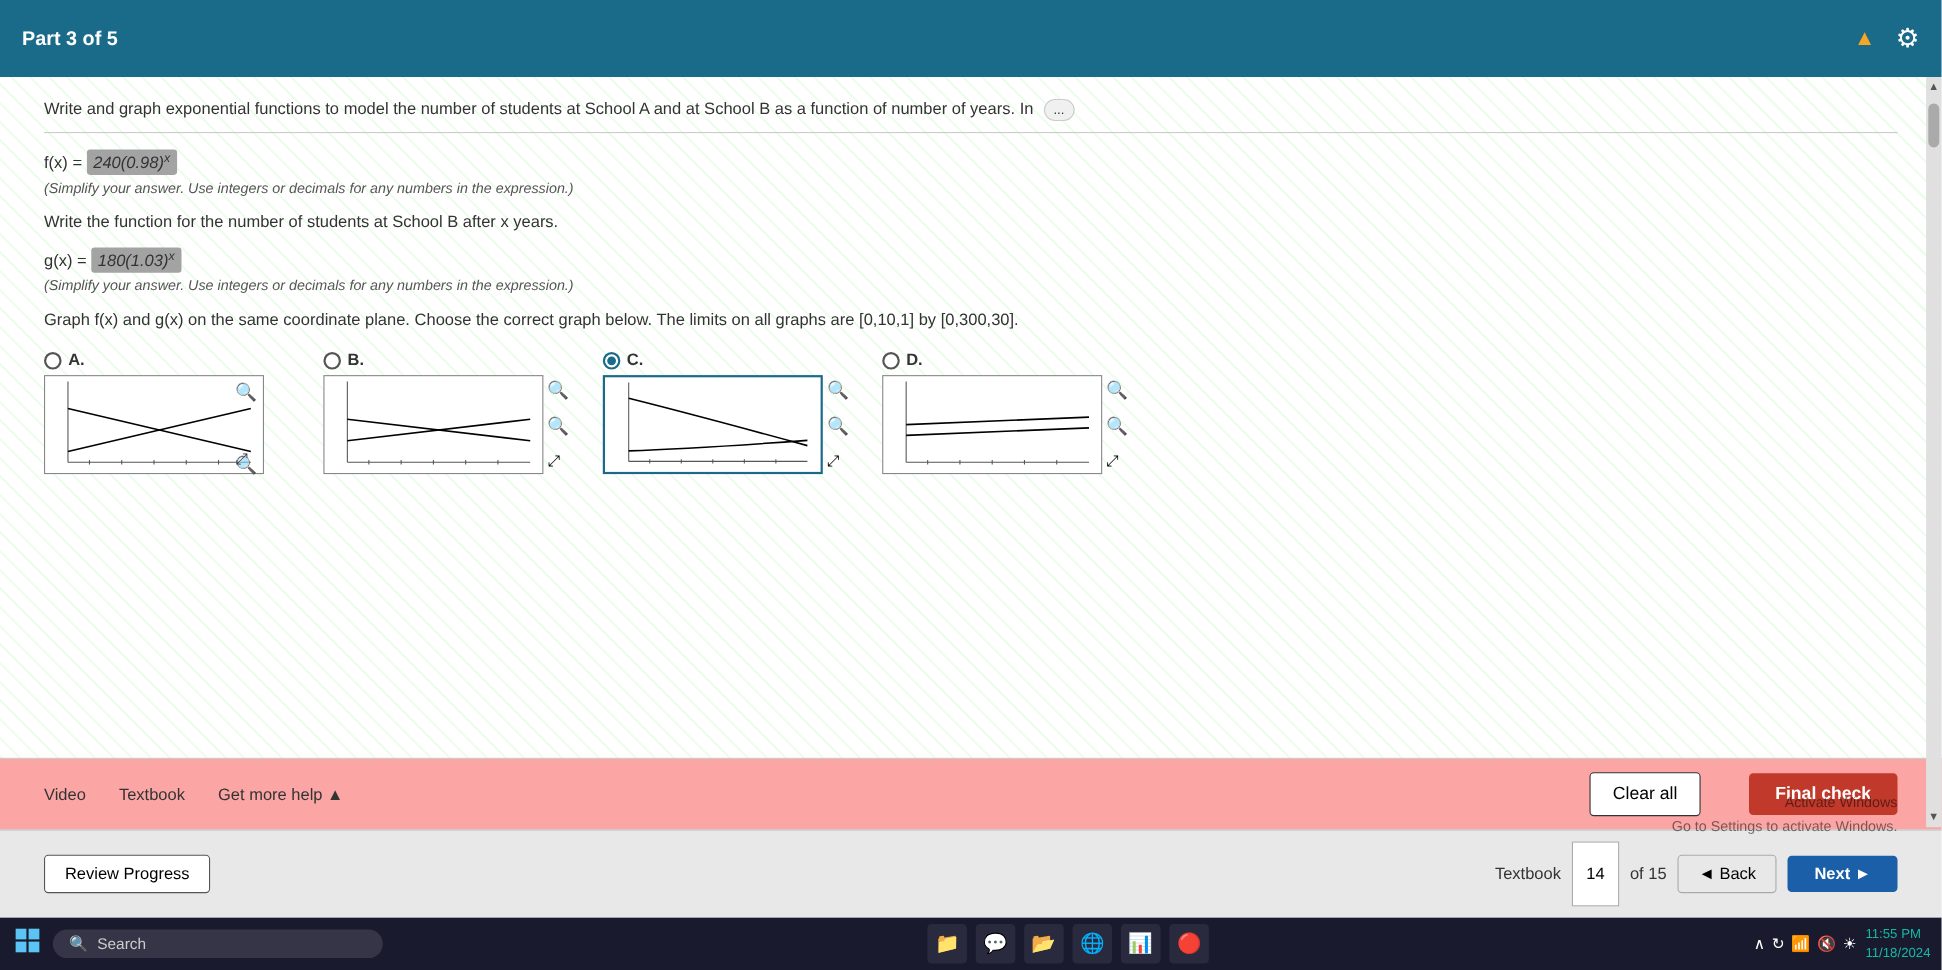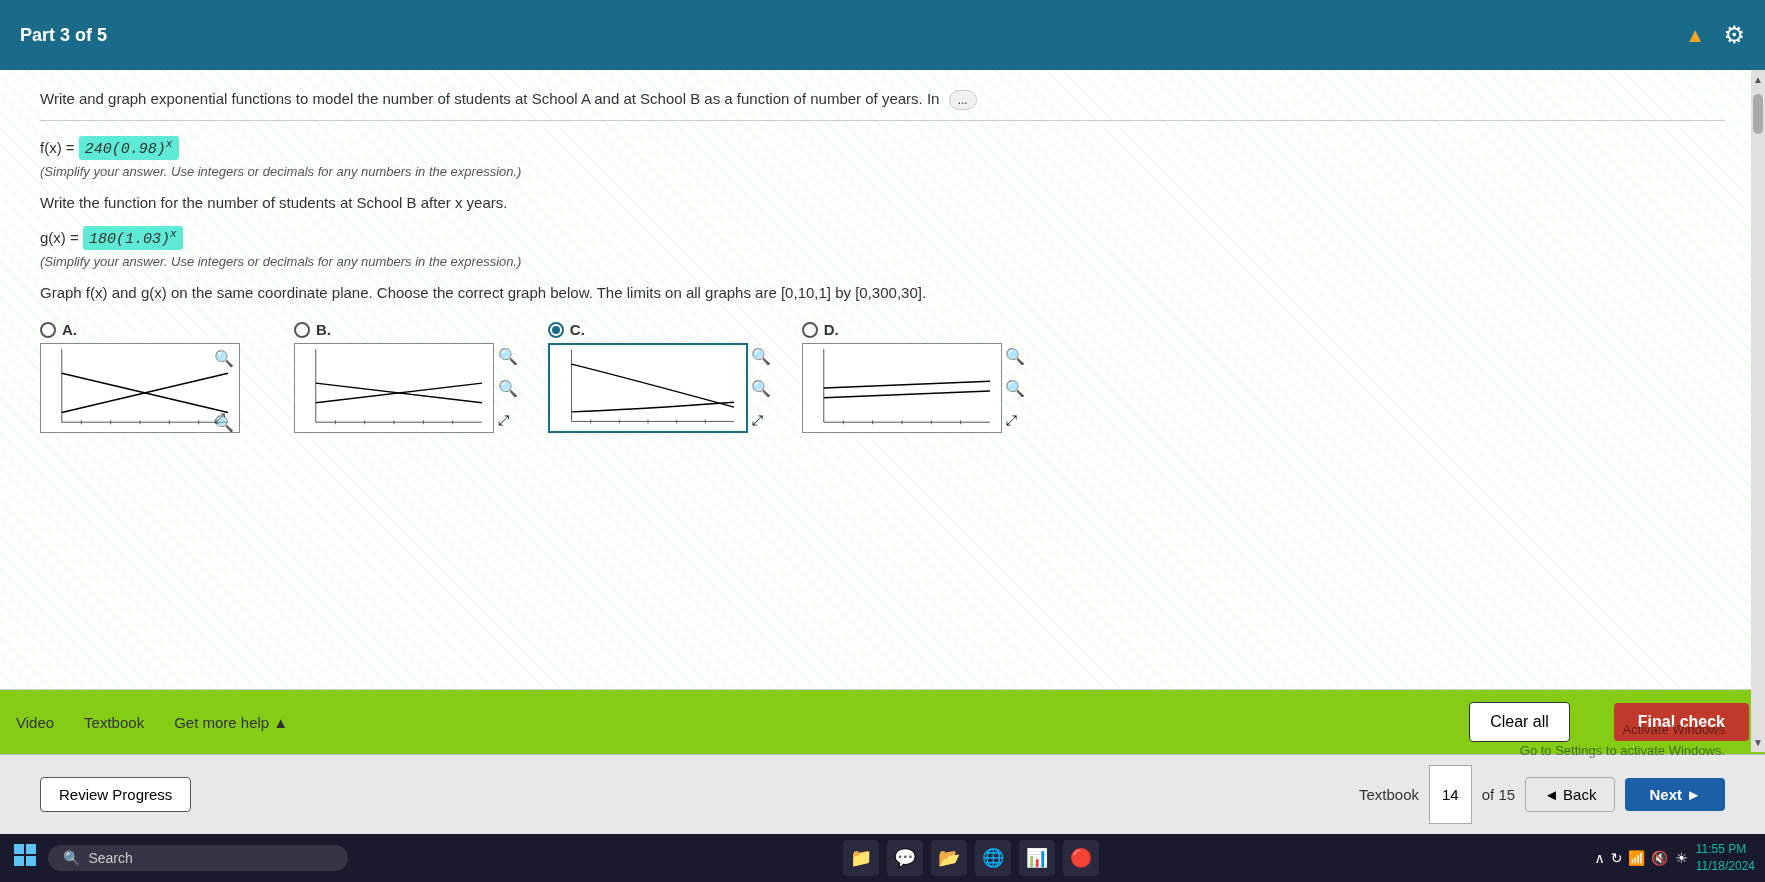--- a/index.html
+++ b/index.html
@@ -112,25 +112,24 @@
     }
 
     .function-label {
       font-size: 15px;
       color: #333;
       margin-bottom: 4px;
     }
 
     .function-value {
       display: inline-block;
-      background: #5eead4;
+      background: #a3a3a3;
       padding: 2px 6px;
       border-radius: 3px;
       font-style: italic;
-      font-family: Liberation Mono, monospace;
     }
 
     .function-note {
       font-size: 13px;
       color: #555;
       font-style: italic;
       margin-top: 4px;
     }
 
     .graph-instruction {
@@ -227,23 +226,23 @@
       position: absolute;
       bottom: 2px;
       right: 30px;
       cursor: pointer;
       font-size: 16px;
       color: #333;
     }
 
     
     .bottom-toolbar {
-      background: #84cc16;
+      background: #fca5a5;
       border-top: 1px solid #ccc;
-      padding: 12px 16px;
+      padding: 12px 40px;
       display: flex;
       align-items: center;
       gap: 30px;
       position: relative;
       z-index: 5;
     }
 
     .toolbar-link {
       font-size: 15px;
       color: #333;

